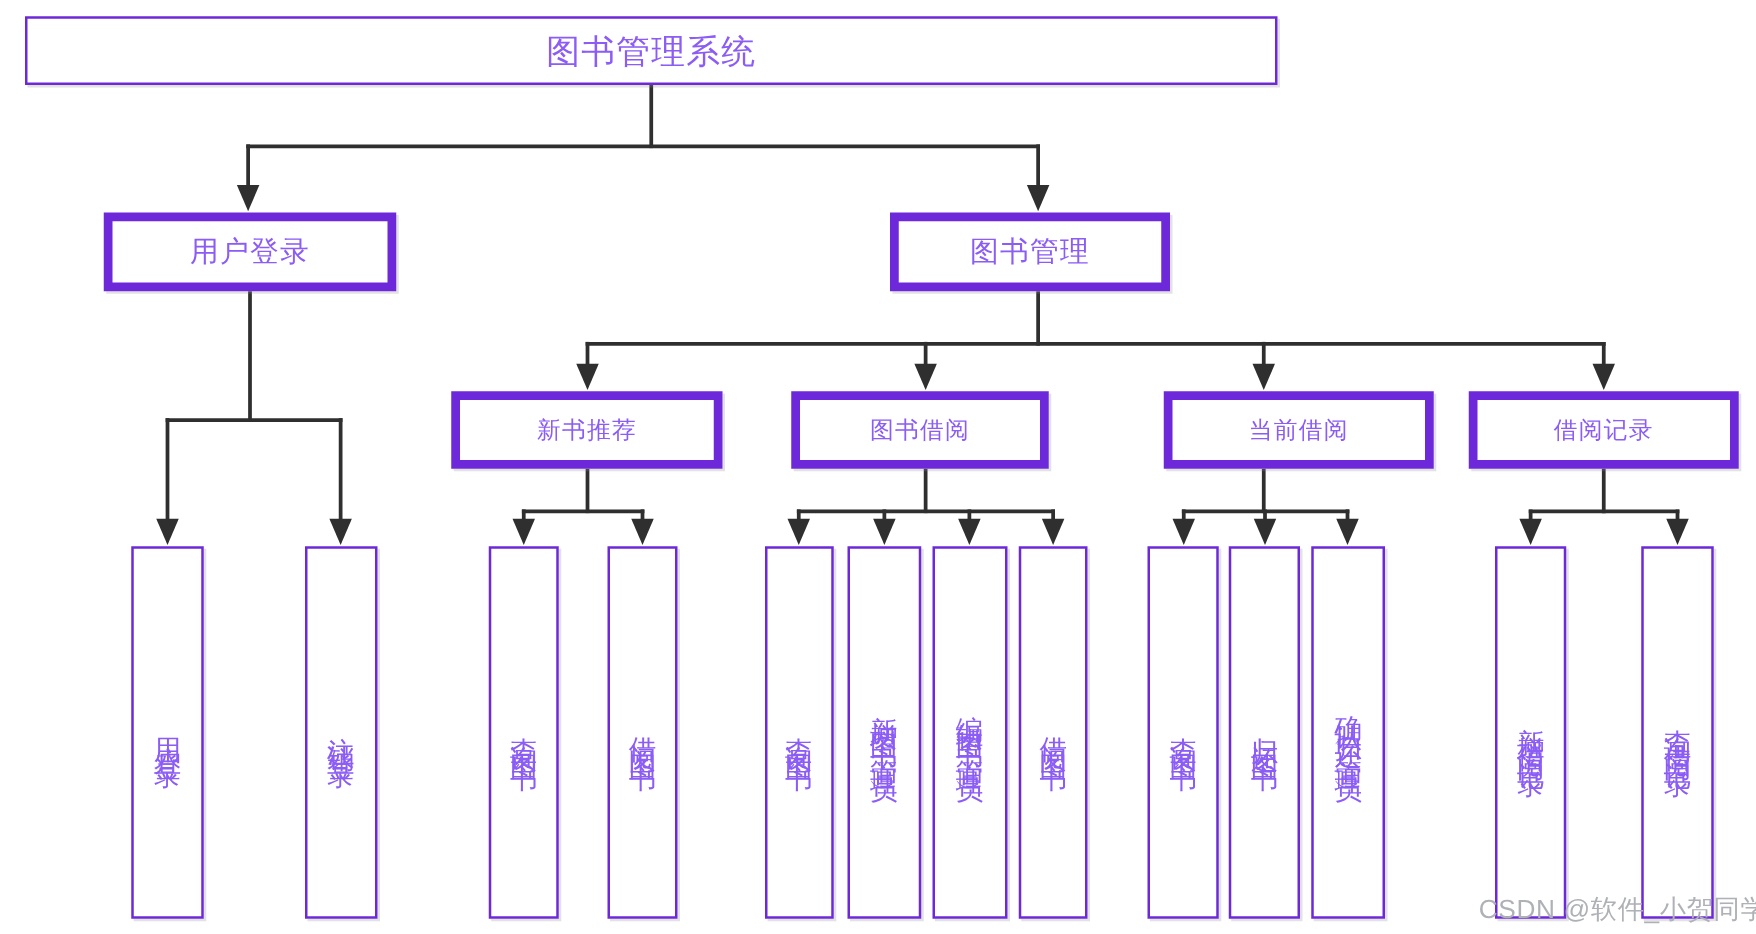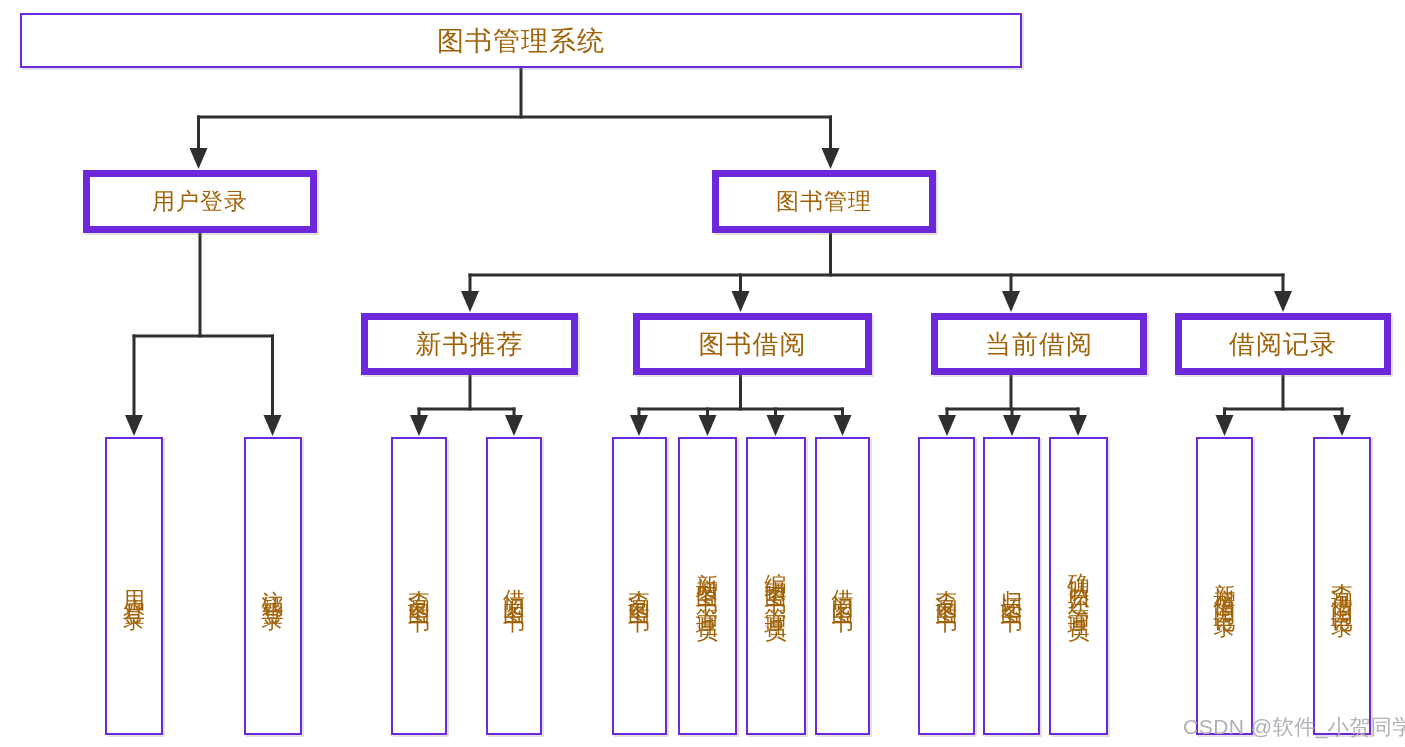--- a/index.html
+++ b/index.html
@@ -18,21 +18,21 @@
     left: 0; top: 0;
     width: 1405px; height: 747px;
     pointer-events: none;
   }
 
   .box {
     position: absolute;
     box-sizing: border-box;
     background: #ffffff;
     border: 7px solid #6d28d9;
-    color: #a16207;
+    color: #8b5cf6;
     display: flex;
     align-items: center;
     justify-content: center;
     box-shadow: 2px 2px 0 rgba(140,140,140,0.25);
     z-index: 2;
   }
 
   
   .root {
     left: 20px; top: 13px;
@@ -41,23 +41,23 @@
     letter-spacing: 1px;
     border-width: 2px;
   }
 
   
   .lvl1 { top: 170px; height: 63px; font-size: 23px; letter-spacing: 1px; }
   .n-user-login   { left: 83px;  width: 234px; }
   .n-book-mgmt    { left: 712px; width: 224px; }
 
   
-  .grp { top: 313px; height: 62px; font-size: 26px; letter-spacing: 1px; }
+  .grp { top: 313px; height: 62px; font-size: 19px; letter-spacing: 1px; }
   .n-grp-0 { left: 361px;  width: 217px; }
-  .n-grp-1 { left: 633px;  width: 239px; }
+  .n-grp-1 { left: 633px;  width: 206px; }
   .n-grp-2 { left: 903px;  width: 216px; margin-left: 28px; }
   .n-grp-3 { left: 1175px; width: 216px; text-align: center; }
 
   
   .leaf {
     top: 437px; height: 298px;
     border-width: 2.5px;
     writing-mode: vertical-rl;
     text-orientation: mixed;
     font-size: 22px;

